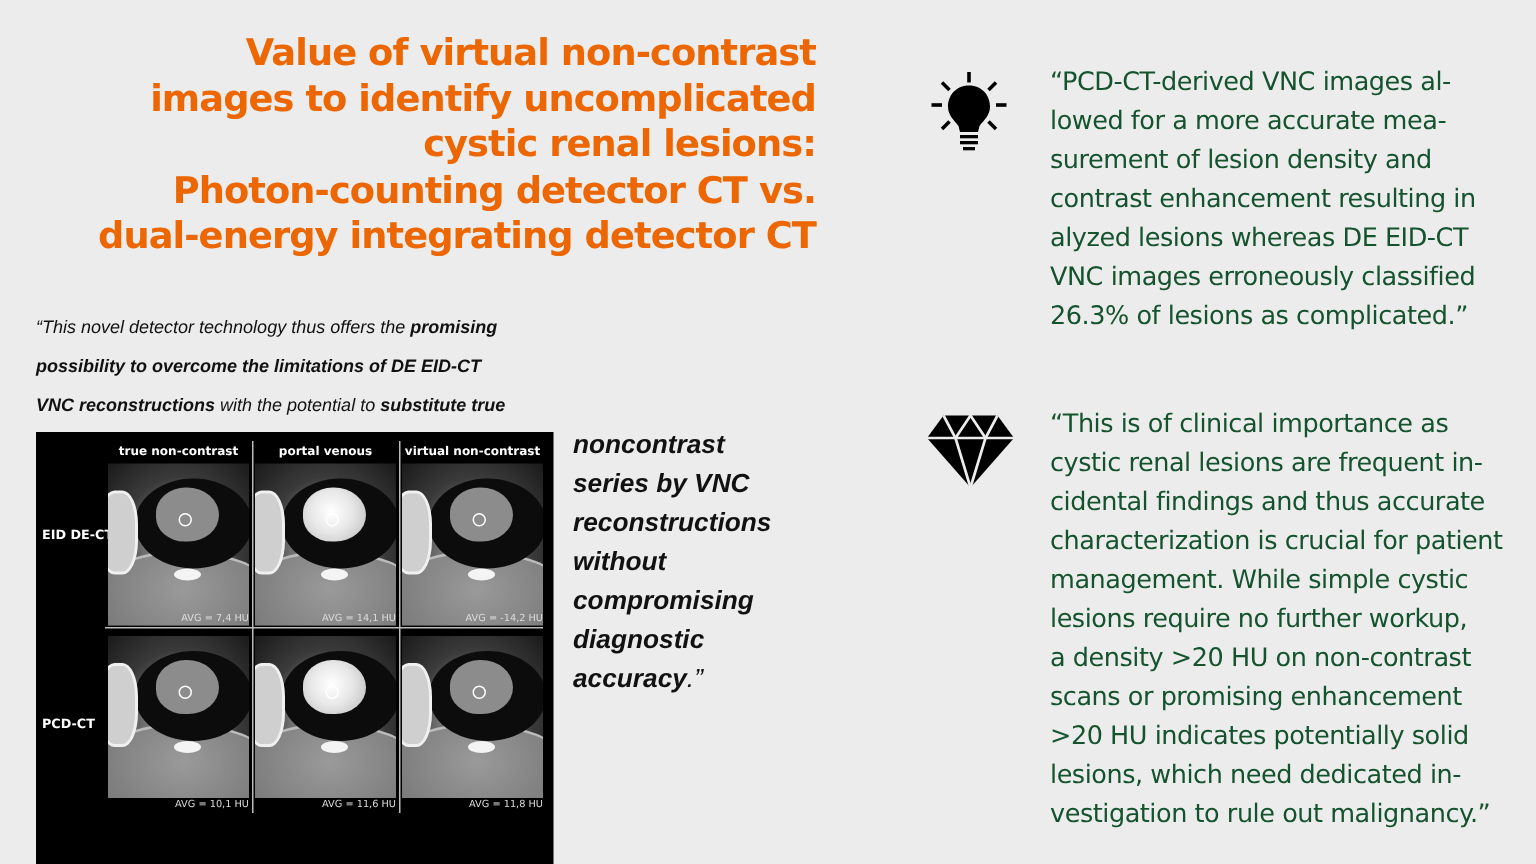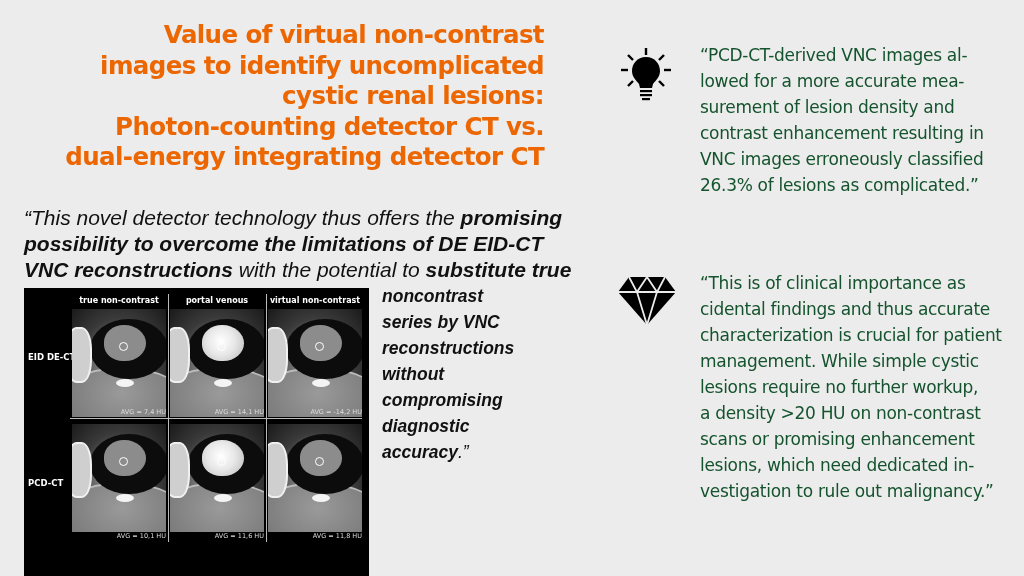--- a/index.html
+++ b/index.html
@@ -18,21 +18,21 @@
     font-size: 24.5px; line-height: 30.5px;
     letter-spacing: -0.6px;
     margin: 0;
     text-align: right;
   }
   .title span { display: block; white-space: nowrap; }
   .quote-left {
     position: absolute; left: 24px; top: 205px; width: 510px;
     font-family: "Liberation Sans", sans-serif;
     font-style: italic;
-    font-size: 21px; line-height: 26px;
+    font-size: 12px; line-height: 26px;
     color: #111;
   }
   .quote-left b { font-weight: bold; }
   .ql-line { display: block; white-space: nowrap; }
   .quote-left-cont {
     position: absolute; left: 382px; top: 283px; width: 150px;
     font-family: "Liberation Sans", sans-serif;
     font-style: italic;
     font-size: 17.5px; line-height: 26px;
     color: #111;
@@ -210,38 +210,41 @@
     <rect x="22" y="44" width="12" height="2.2" fill="#000"></rect>
     <rect x="22" y="48" width="12" height="2.2" fill="#000"></rect>
     <rect x="24" y="52" width="8" height="2.2" fill="#000"></rect>
   </svg>
 </div>
 <div class="quote-right" style="top:42px">
   <span class="qr-line">“PCD-CT-derived VNC images al-</span>
   <span class="qr-line">lowed for a more accurate mea-</span>
   <span class="qr-line">surement of lesion density and</span>
   <span class="qr-line">contrast enhancement resulting in</span>
+  <span class="qr-line">alyzed lesions whereas DE EID-CT</span>
   <span class="qr-line">VNC images erroneously classified</span>
   <span class="qr-line">26.3% of lesions as complicated.”</span>
 </div>
 
 <div class="icon" style="left:617px;top:276px;width:60px;height:50px">
   <svg width="60" height="50" viewBox="0 0 60 50">
     <path d="M12 1 L48 1 L59 16 L30 49 L1 16 Z" fill="#000"></path>
     <g stroke="#ececec" stroke-width="1.8" fill="none">
       <line x1="1" y1="16" x2="59" y2="16"></line>
       <polyline points="12,1 20,16 30,49"></polyline>
       <polyline points="48,1 40,16 30,49"></polyline>
       <polyline points="20,16 30,1 40,16"></polyline>
     </g>
   </svg>
 </div>
 <div class="quote-right" style="top:270px">
   <span class="qr-line">“This is of clinical importance as</span>
+  <span class="qr-line">cystic renal lesions are frequent in-</span>
   <span class="qr-line">cidental findings and thus accurate</span>
   <span class="qr-line">characterization is crucial for patient</span>
   <span class="qr-line">management. While simple cystic</span>
   <span class="qr-line">lesions require no further workup,</span>
   <span class="qr-line">a density &gt;20 HU on non-contrast</span>
   <span class="qr-line">scans or promising enhancement</span>
+  <span class="qr-line">&gt;20 HU indicates potentially solid</span>
   <span class="qr-line">lesions, which need dedicated in-</span>
   <span class="qr-line">vestigation to rule out malignancy.”</span>
 </div>
 
 </body></html>

